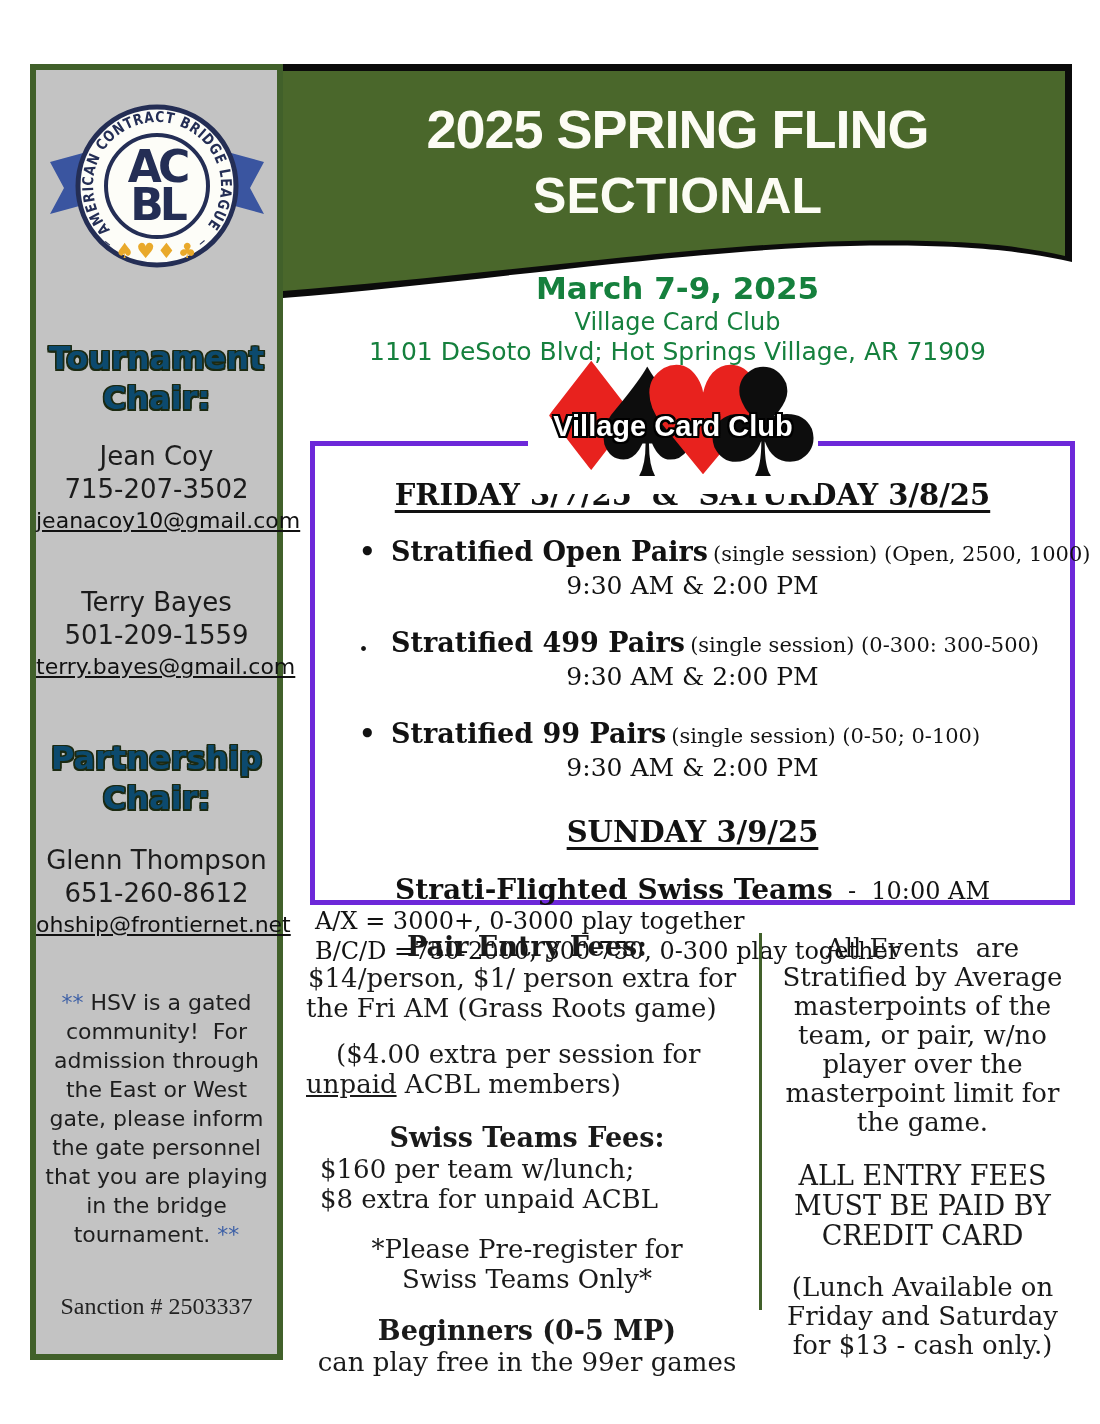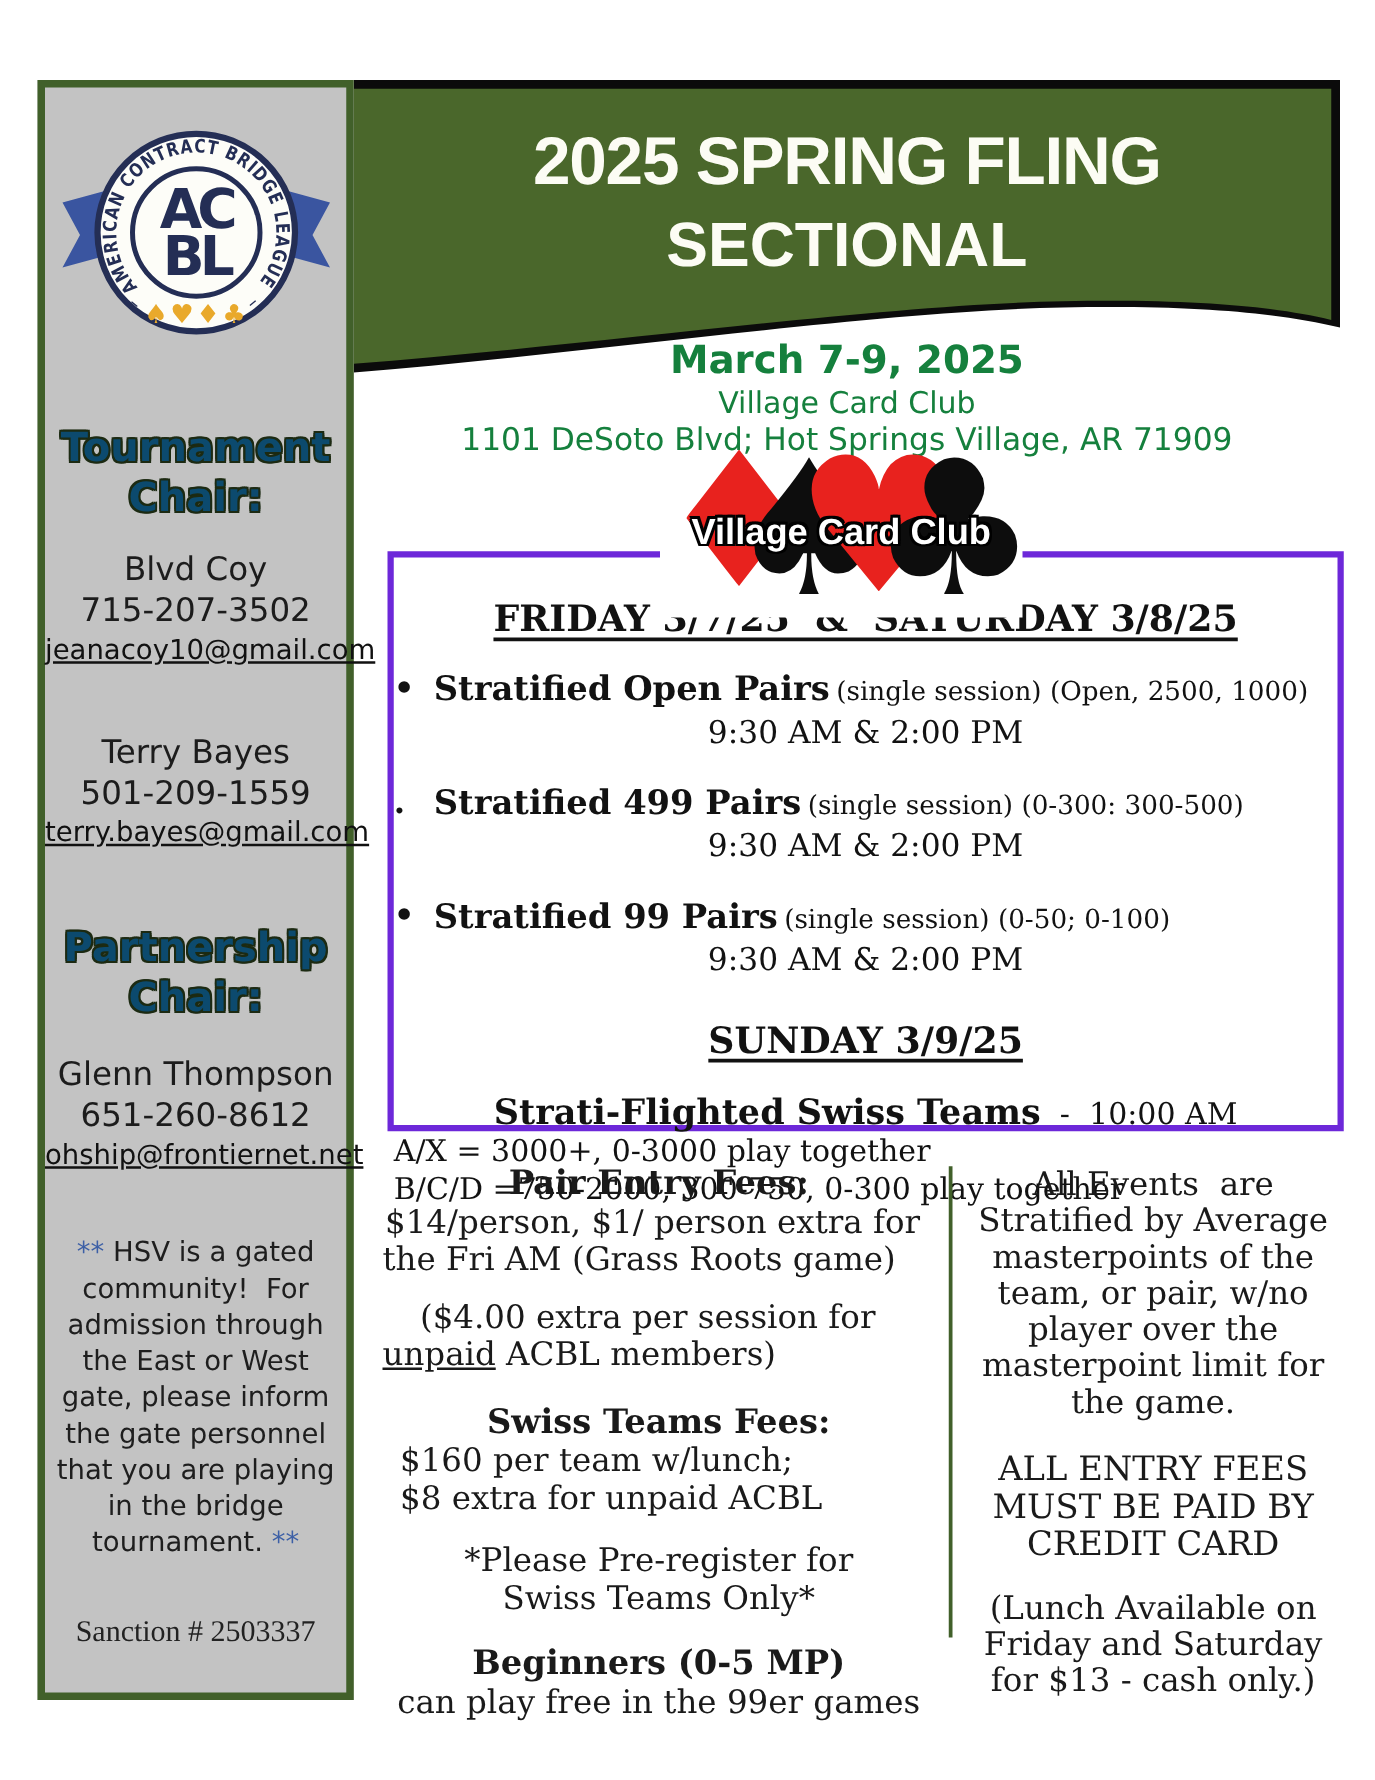--- a/index.html
+++ b/index.html
@@ -54,21 +54,21 @@
       font-family:"Liberation Sans",sans-serif;font-weight:bold;font-size:29px;color:#ffffff;z-index:6;
       text-shadow:-2px -2px 0 #000,2px -2px 0 #000,-2px 2px 0 #000,2px 2px 0 #000,
                   0 2px 0 #000,0 -2px 0 #000,2px 0 0 #000,-2px 0 0 #000;}
 
   
   .schedule-box{left:310px;top:441px;width:755px;height:454px;border:5px solid #6d28d9;
       font-family:"DejaVu Serif",serif;color:#121212;}
   .day-heading{margin-top:32px;text-align:center;font-weight:bold;font-size:29px;
       text-decoration:underline;text-underline-offset:5px;text-decoration-thickness:2.5px;}
   .sched-event{margin-top:24px;}
-  .event-line{}
+  .event-line{padding-left:44px;}
   .event-bullet{display:inline-block;width:32px;font-size:26px;font-weight:bold;vertical-align:top;}
   .event-name{font-weight:bold;font-size:27px;}
   .event-details{font-size:21px;}
   .event-time{text-align:center;font-size:25px;line-height:34px;margin-top:2px;}
   .sunday-heading{margin-top:30px;}
   .swiss-line{margin-top:24px;text-align:center;}
   .swiss-name{font-weight:bold;font-size:28px;}
   .swiss-time{font-size:24px;}
   .strata{line-height:30px;text-align:left;font-size:24px;}
 
@@ -164,21 +164,21 @@
     <text x="158" y="150" font-size="15" fill="#242e55" transform="rotate(-40 158 150)">–</text>
     <text x="113" y="160" text-anchor="middle" font-family="DejaVu Sans, sans-serif" font-size="21" letter-spacing="2" fill="#e9a92b">♠♥♦♣</text>
   </svg>
 
   <div class="green-head head-tournament">
     <div>Tournament</div>
     <div>Chair:</div>
   </div>
 
   <div class="contact contact-1">
-    <div class="cname nowrap">Blvd Coy</div>
+    <div class="cname nowrap">Jean Coy</div>
     <div class="cphone nowrap">715-207-3502</div>
     <div class="cemail nowrap">jeanacoy10@gmail.com</div>
   </div>
 
   <div class="contact contact-2">
     <div class="cname nowrap">Terry Bayes</div>
     <div class="cphone nowrap">501-209-1559</div>
     <div class="cemail nowrap">terry.bayes@gmail.com</div>
   </div>
 

